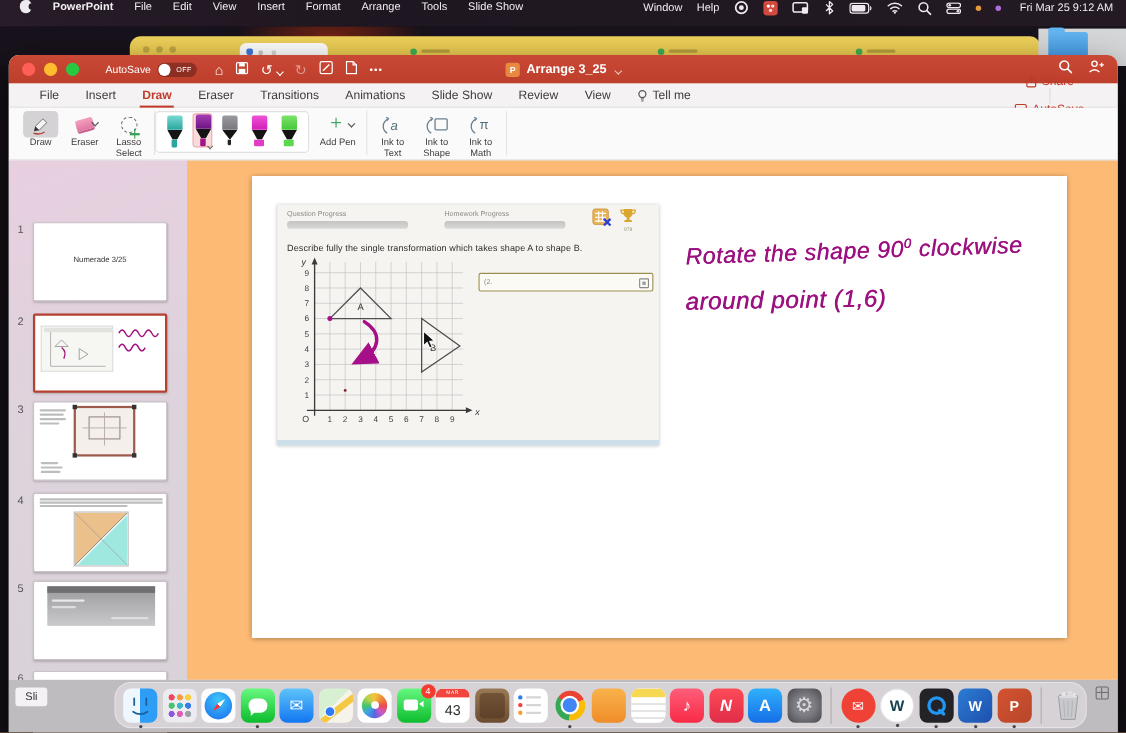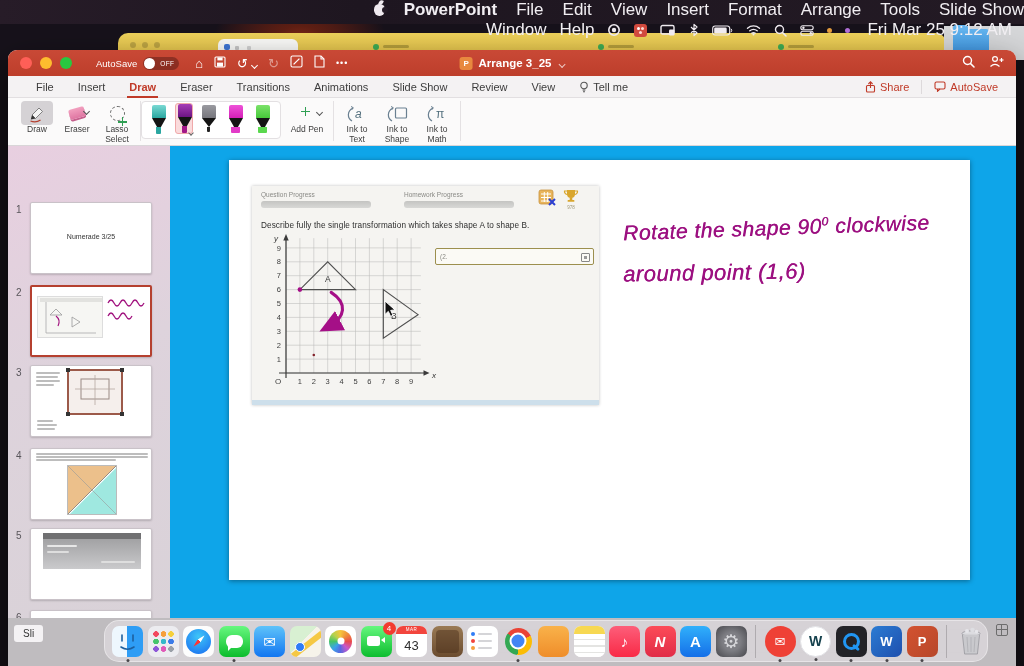--- a/index.html
+++ b/index.html
@@ -1,20 +1,20 @@
 <!DOCTYPE html>
 <html><head>
 <meta charset="utf-8">
 <style>
   *{margin:0;padding:0;box-sizing:border-box;font-family:"Liberation Sans","DejaVu Sans",sans-serif;}
   body{background:#141016;}
   .screen{position:relative;width:1024px;height:666px;overflow:hidden;background:#141016;}
 
   
-  .menubar{position:absolute;left:0;top:0;width:1024px;height:24px;background:linear-gradient(90deg,#271c28,#1e1620 35%,#231a24);display:flex;align-items:flex-end;color:#f1eef2;font-size:17px;z-index:30;flex-direction:column;}
+  .menubar{position:absolute;left:0;top:0;width:1024px;height:24px;background:linear-gradient(90deg,#271c28,#1e1620 35%,#231a24);display:flex;align-items:flex-start;color:#f1eef2;font-size:10px;z-index:30;}
   .mb-left{display:flex;align-items:center;gap:19px;padding-left:18px;}
   .mb-app{font-weight:bold;}
   .mb-right{margin-left:auto;display:flex;align-items:center;gap:13px;padding-right:12px;}
   .apple{width:11px;height:12px;background:#efeaef;border-radius:45% 45% 48% 48%;position:relative;}
   .apple::after{content:"";position:absolute;right:-3px;top:2.6px;width:6px;height:6px;background:#241b26;border-radius:50%;}
   .apple::before{content:"";position:absolute;top:-4px;left:5.5px;width:4px;height:5px;background:#efeaef;border-radius:70% 0 70% 0;transform:rotate(24deg);}
   .mb-ico{display:flex;align-items:center;}
   .mb-ico svg{display:block;}
   .mb-clock{margin-left:4px;white-space:nowrap;}
   .mb-redapp{width:13px;height:13px;border-radius:3px;background:#d14a3e;position:relative;}
@@ -50,21 +50,21 @@
   .tb-title{position:absolute;left:50%;transform:translateX(-50%);display:flex;align-items:center;gap:6px;font-size:11.5px;font-weight:bold;white-space:nowrap;}
   .ppt-file{width:13px;height:13px;border-radius:3px;background:#e8893f;display:flex;align-items:center;justify-content:center;font-size:8px;font-weight:bold;color:#fff;}
   .tb-right{position:absolute;right:12px;display:flex;align-items:center;gap:14px;}
 
   .tabrow{position:absolute;left:0;top:26px;width:100%;height:22px;background:#f4f2f3;display:flex;align-items:center;font-size:11px;color:#3c3c3c;border-bottom:1px solid #e2dfe1;}
   .tabs{display:flex;align-items:center;gap:0;padding-left:16px;}
   .tab{padding:0 12px;height:22px;display:flex;align-items:center;position:relative;white-space:nowrap;}
   .tab.active{color:#c03a28;font-weight:bold;}
   .tab.active::after{content:"";position:absolute;left:10px;right:10px;bottom:0;height:2px;background:#c03a28;}
   .tellme{display:flex;align-items:center;gap:4px;}
-  .tab-actions{margin-left:auto;display:flex;align-items:center;gap:0;padding-right:6px;color:#c03a28;}
+  .tab-actions{margin-left:auto;display:flex;align-items:center;gap:0;padding-right:18px;color:#c03a28;flex-direction:column;}
   .tact{display:flex;align-items:center;gap:4px;padding:0 12px;}
   .tact-sep{width:1px;height:14px;background:#ddd9db;}
 
   
   .ribbon{position:absolute;left:0;top:48px;width:100%;height:48px;background:#fbfafa;border-bottom:1px solid #d9d6d8;display:flex;align-items:flex-start;padding-left:6px;}
   .rgroup{display:flex;align-items:flex-start;gap:6px;padding:3px 6px 0 6px;}
   .rsep{width:1px;height:40px;background:#e4e1e3;margin-top:3px;}
   .ritem{display:flex;flex-direction:column;align-items:center;font-size:8.5px;color:#3c3c3c;width:34px;text-align:center;line-height:1.15;}
   .ritem .ric{height:24px;display:flex;align-items:center;justify-content:center;position:relative;}
   .draw-btn{background:#d5d2d5;border-radius:4px;width:32px;}
@@ -92,21 +92,21 @@
   .content{position:absolute;left:0;top:96px;width:100%;height:472px;display:flex;}
   .thumbs{position:relative;width:162px;height:100%;background:linear-gradient(160deg,#e8cfe0,#ded3dc 45%,#d9d2d8);flex:0 0 auto;}
   .tnum{position:absolute;left:8px;font-size:10px;color:#58555a;}
   .tcard{position:absolute;left:22px;width:122px;height:72px;background:#fff;border:1px solid #c9c2c8;border-radius:2px;box-shadow:0 1px 2px rgba(0,0,0,.18);}
   .tcard.sel{border:2px solid #b5402f;}
   .t1-title{position:absolute;left:0;right:0;top:30px;text-align:center;font-size:7px;color:#333;}
   .tl{position:absolute;height:2px;background:#bdbdbd;border-radius:1px;}
   .mini-img{position:absolute;background:#f6f6f3;border:1px solid #ddd;}
 
   
-  .main{position:relative;flex:1;background:#0ea5e9;}
+  .main{position:relative;flex:1;background:#fdba74;}
   .slide{position:absolute;left:59px;top:14px;width:741px;height:420px;background:#fff;box-shadow:0 1px 5px rgba(0,0,0,.4);}
   .notesbar{position:absolute;left:0;right:0;top:442px;height:30px;background:#f7f6f7;border-top:1px solid #d4d1d3;color:#6d6b6d;font-size:11px;display:flex;align-items:center;padding-left:8px;}
 
   
   .qimg{position:absolute;left:23px;top:26px;width:347px;height:219px;background:#f5f4f1;box-shadow:0 0 3px rgba(0,0,0,.25);}
   .qp-label{position:absolute;font-size:6.5px;color:#8a8a86;}
   .qp-bar{position:absolute;width:110px;height:7px;border-radius:3px;background:linear-gradient(180deg,#c4c4c2,#d8d8d6);}
   .qtext{position:absolute;left:9px;top:35px;width:332px;font-size:8.2px;color:#2e2e2e;letter-spacing:.1px;}
   .answer{position:absolute;left:183px;top:62px;width:159px;height:17px;background:#fbfaf5;border:1.2px solid #9c8f4e;border-radius:2px;font-size:6.5px;color:#8b8b85;display:flex;align-items:center;padding-left:4px;}
   .answer .kbd{position:absolute;right:3px;top:3.5px;width:9px;height:9px;border:1px solid #888;border-radius:1px;}

